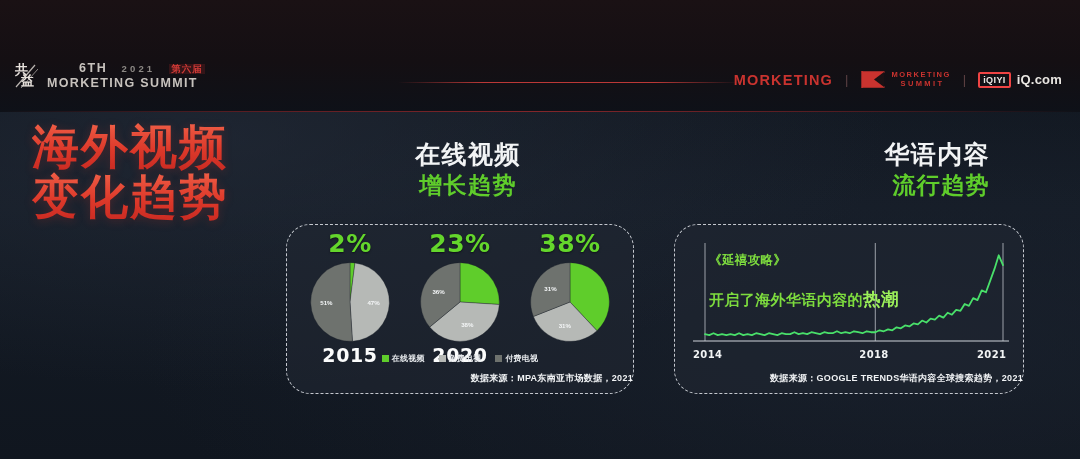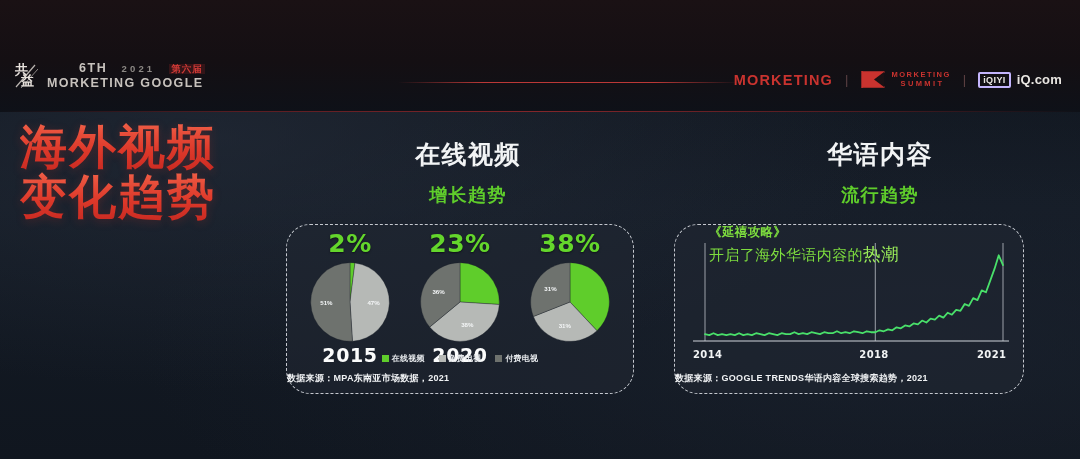--- a/index.html
+++ b/index.html
@@ -170,40 +170,40 @@
     font-weight: 700;
     letter-spacing: 2.4px;
     margin-left: 9px;
   }
   .iqiyi-wrap {
     display: flex;
     align-items: center;
     gap: 6px;
   }
   .iqiyi-box {
-    border: 2px solid #c4b5fd;
+    border: 2px solid #ef4444;
     border-radius: 2px;
     padding: 1px 3px;
     color: #e9e6e2;
     font-size: 9px;
     font-weight: 800;
     letter-spacing: 0.4px;
     line-height: 10px;
   }
   .iqiyi-dom {
     color: #e9e6e2;
     font-size: 13px;
     font-weight: 700;
     letter-spacing: 0.2px;
   }
 
   
   .slide-title {
     position: absolute;
-    left: 20px;
+    left: 32px;
     top: 122px;
     z-index: 4;
     line-height: 1.06;
   }
   .slide-title .tline {
     font-size: 47px;
     font-weight: 700;
     letter-spacing: 2px;
     color: #e8412f;
     background: linear-gradient(180deg, #f2634a 0%, #e03b2c 55%, #c82a22 100%);
@@ -222,29 +222,29 @@
     line-height: 1.2;
   }
   .sec-head .l1 {
     font-size: 25px;
     font-weight: 700;
     color: #f2f4f5;
     letter-spacing: 1.4px;
     font-family: "DejaVu Sans", "Liberation Sans", sans-serif;
   }
   .sec-head .l2 {
-    font-size: 18px;
+    font-size: 23px;
     font-weight: 700;
     color: #5fcd2b;
     letter-spacing: 1.4px;
-    margin-top: 14px;
+    margin-top: 2px;
     font-family: "DejaVu Sans", "Liberation Sans", sans-serif;
   }
   #head-left  { left: 358px; top: 140px; width: 220px; }
-  #head-right { left: 770px; top: 140px; width: 220px; }
+  #head-right { left: 770px; top: 140px; width: 220px; text-align: right; }
 
   
   .panel {
     position: absolute;
     border: 1.6px dashed rgba(226,230,235,0.85);
     border-radius: 24px;
     background: rgba(32,39,50,0.62);
     z-index: 2;
   }
   #panel-left  { left: 286px; top: 224px; width: 346px; height: 168px; }
@@ -317,47 +317,47 @@
     font-size: 8px;
     color: #e6e9ec;
     font-weight: 600;
     letter-spacing: 0.2px;
   }
 
   .src {
     position: absolute;
     left: 0; right: 0;
     bottom: 8px;
-    text-align: left;
+    text-align: right;
     font-size: 9px;
     font-weight: 700;
     color: #f0f2f4;
     letter-spacing: 0.3px;
   }
 
   
   .note {
     position: absolute;
     left: 34px;
-    top: 0;
+    top: 28px;
     line-height: 1.25;
     z-index: 2;
   }
   .note-1 {
     font-size: 12.5px;
     font-weight: 700;
     color: #7ddc3e;
     letter-spacing: 0.4px;
   }
   .note-2 {
     font-size: 15px;
-    font-weight: 400;
+    font-weight: 700;
     color: #7ddc3e;
     letter-spacing: 0.4px;
-    margin-top: 3px;
+    margin-top: 20px;
   }
   .note-2 .hot {
     font-size: 17.5px;
     color: #9cf05a;
   }
   .chart-wrap {
     position: absolute;
     left: 12px;
     top: 16px;
     width: 324px;
@@ -397,21 +397,21 @@
           <line x1="2" y1="25" x2="21" y2="3" stroke="#d8d2cc" stroke-width="1.2" opacity="0.85"></line>
           <line x1="7" y1="26" x2="24" y2="7" stroke="#d8d2cc" stroke-width="1.0" opacity="0.6"></line>
         </svg>
       </div>
       <div class="brand-text">
         <div class="brand-row1">
           <span class="brand-6th">6TH</span>
           <span class="brand-year">2021</span>
           <span class="brand-cn">第六届</span>
         </div>
-        <div class="brand-summit">MORKETING GOOGLE</div>
+        <div class="brand-summit">MORKETING SUMMIT</div>
       </div>
     </div>
 
     <div class="brand-right">
       <span class="mk-word">MORKETING</span>
       <span class="hdr-sep">|</span>
       <span class="ms-logo">
         <svg class="ms-glyph" viewBox="0 0 26 19" aria-hidden="true">
           <path d="M2 1 L2 18 M2 2 L24 2 L14 9.5 L24 17 L2 17 Z" fill="#c9332f" stroke="#c9332f" stroke-width="1.4" stroke-linejoin="round"></path>
           <path d="M14 9.5 L24 2 L24 17 Z" fill="#1a1114"></path>

